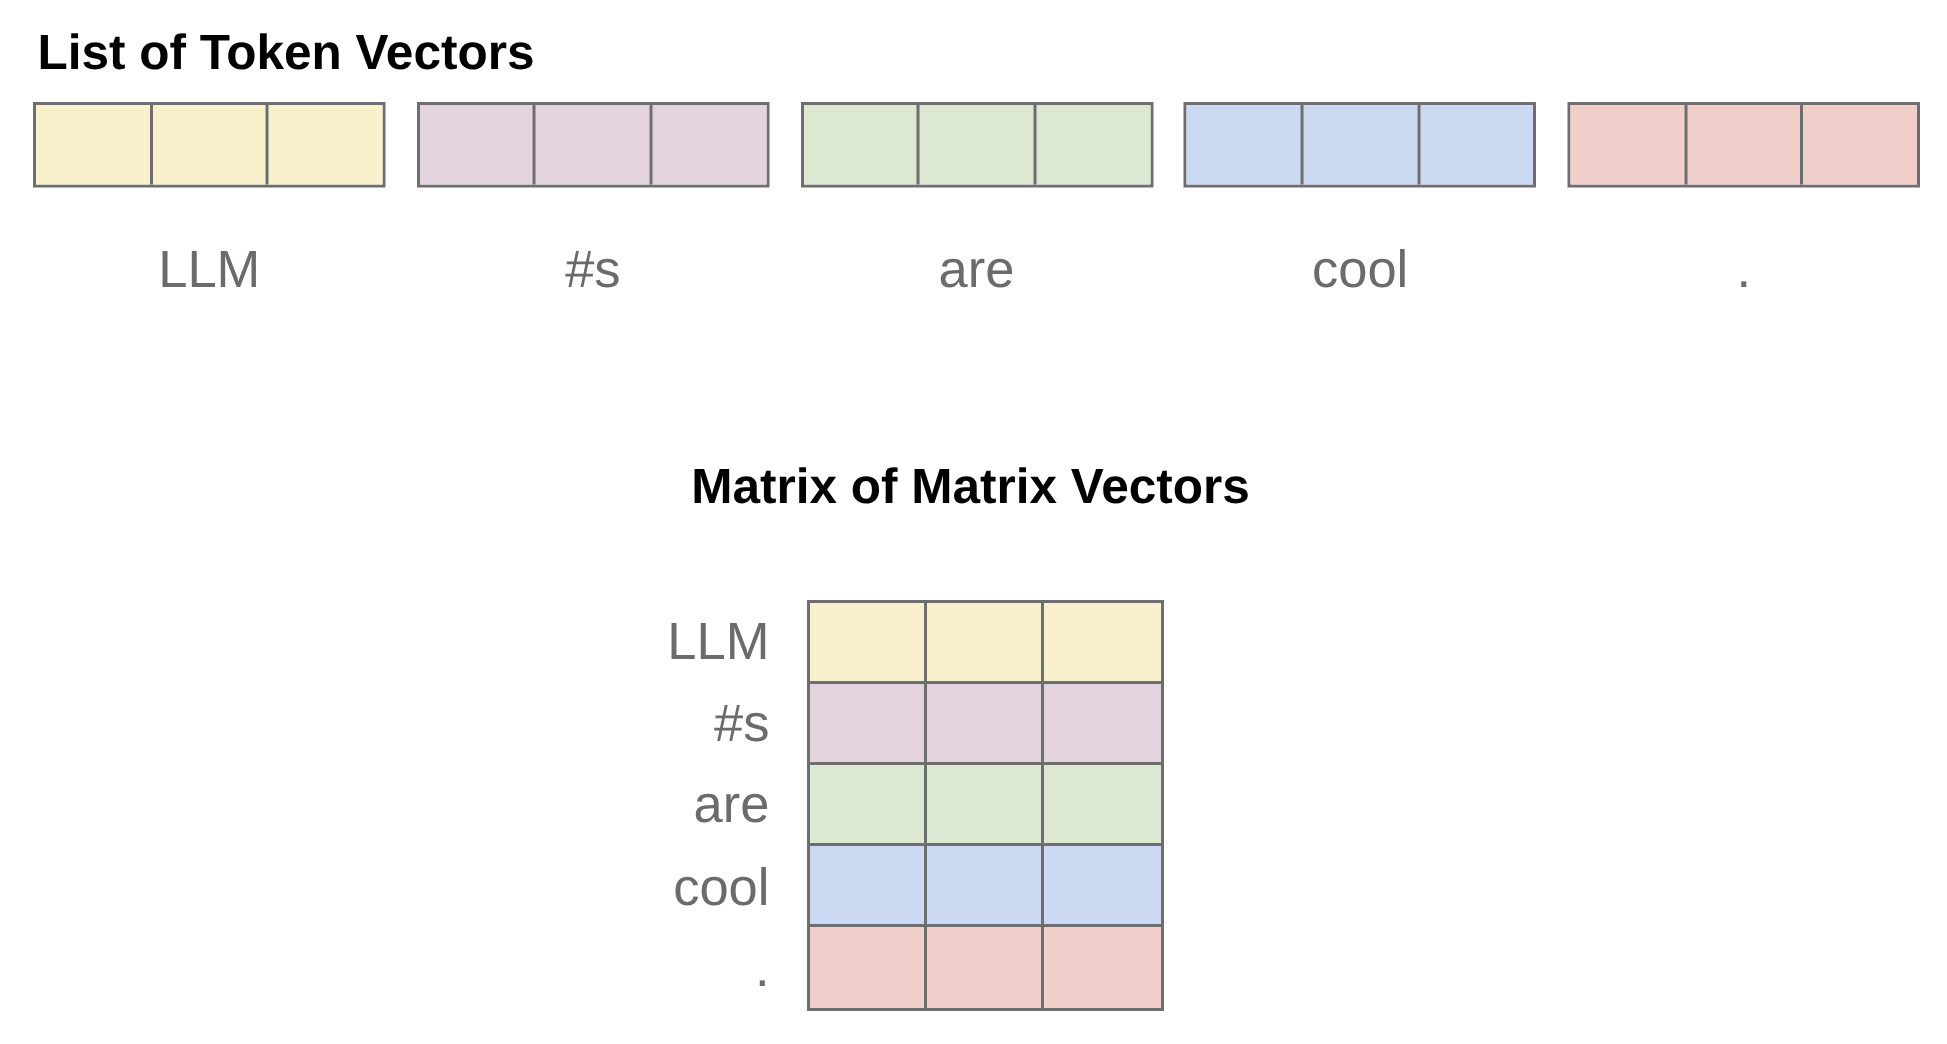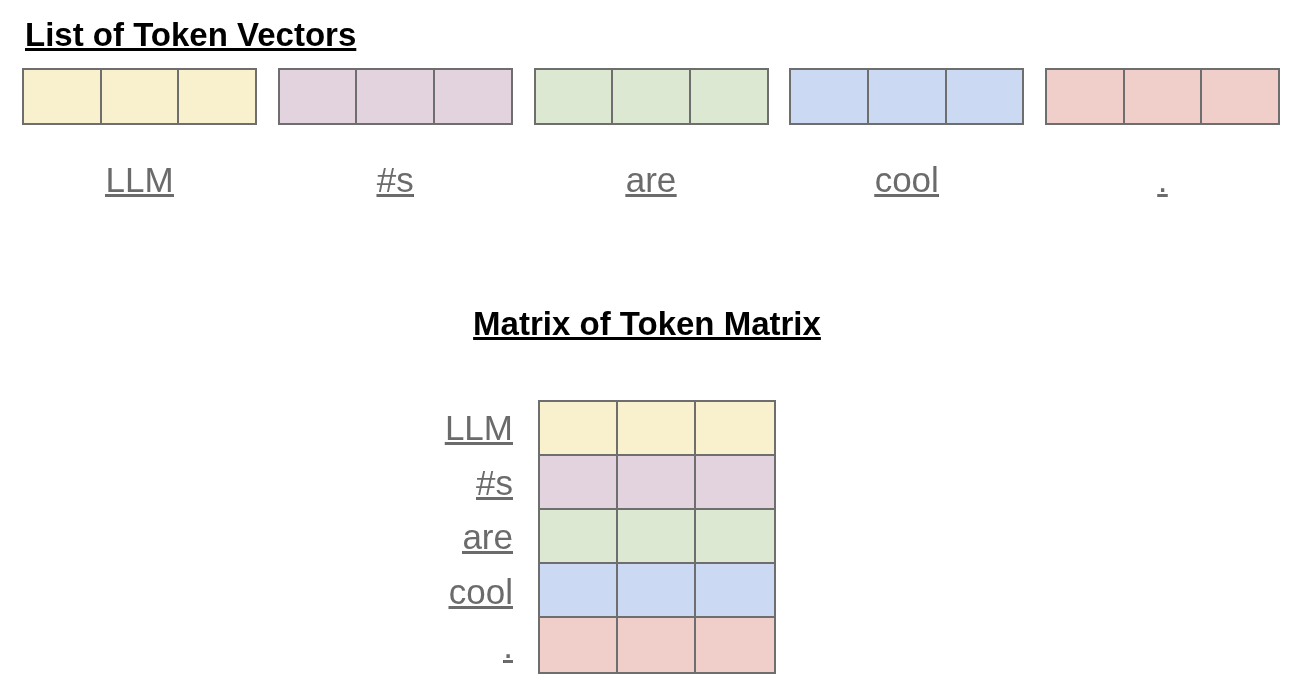--- a/index.html
+++ b/index.html
@@ -1,21 +1,21 @@
 <!DOCTYPE html>
 <html style="--border: #6e6e6e; --label-text: #6b6b6b; --heading-text: #000000; --bg: #ffffff;"><head>
 <meta charset="utf-8">
 <style>
   :root {
     --border: #6e6e6e;
     --label-text: #6b6b6b;
     --heading-text: #000000;
     --bg: #ffffff;
   }
-  * { box-sizing: border-box; text-decoration: underline; }
+  * { box-sizing: border-box; }
   html, body { margin: 0; padding: 0; }
   body {
     width: 1298px;
     height: 696px;
     position: relative;
     background: var(--bg);
     font-family: "Liberation Sans", sans-serif;
     overflow: hidden;
   }
 
@@ -128,21 +128,21 @@
   </div>
 
 <div id="token-label-row">
     <div class="token-label">LLM</div>
     <div class="token-label">#s</div>
     <div class="token-label">are</div>
     <div class="token-label">cool</div>
     <div class="token-label">.</div>
   </div>
 
-<div id="matrix-title" class="section-title">Matrix of Token Matrix</div>
+<div id="matrix-title" class="section-title">Matrix of Matrix Vectors</div>
 
 <div id="matrix-row-labels">
     <div class="row-label">LLM</div>
     <div class="row-label">#s</div>
     <div class="row-label">are</div>
     <div class="row-label">cool</div>
     <div class="row-label">.</div>
   </div>
 
 <div id="matrix-grid">

